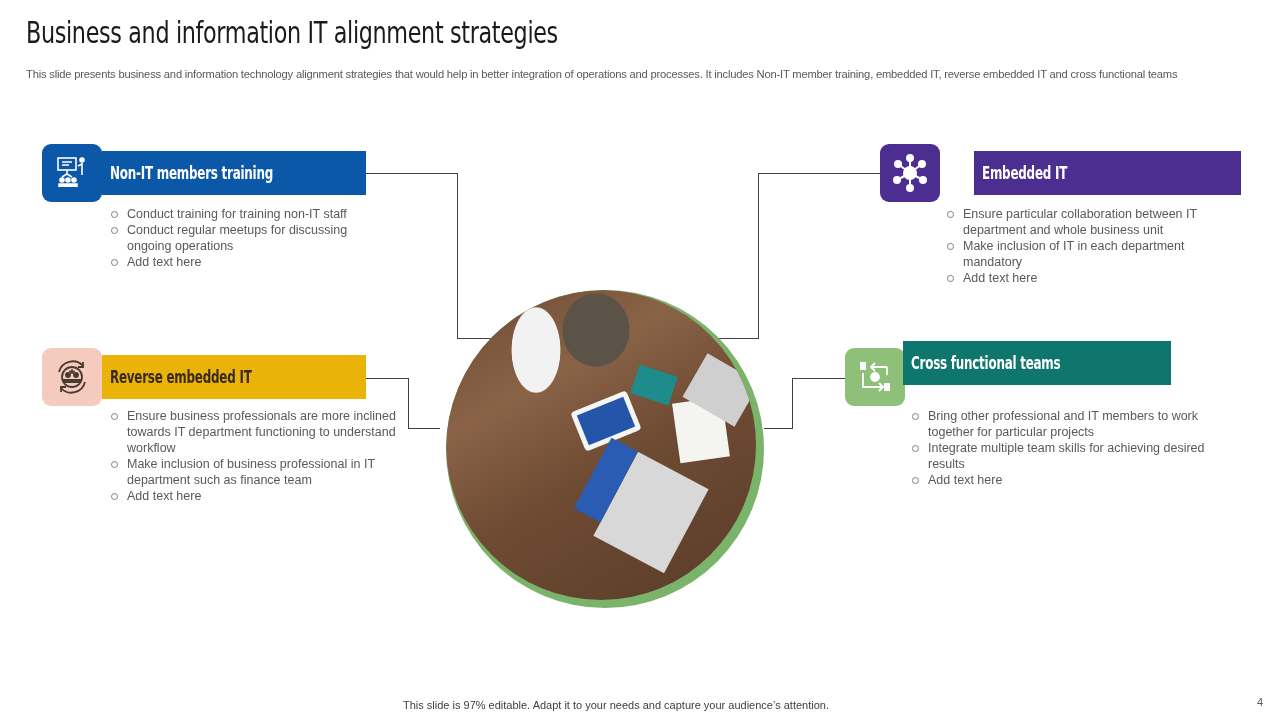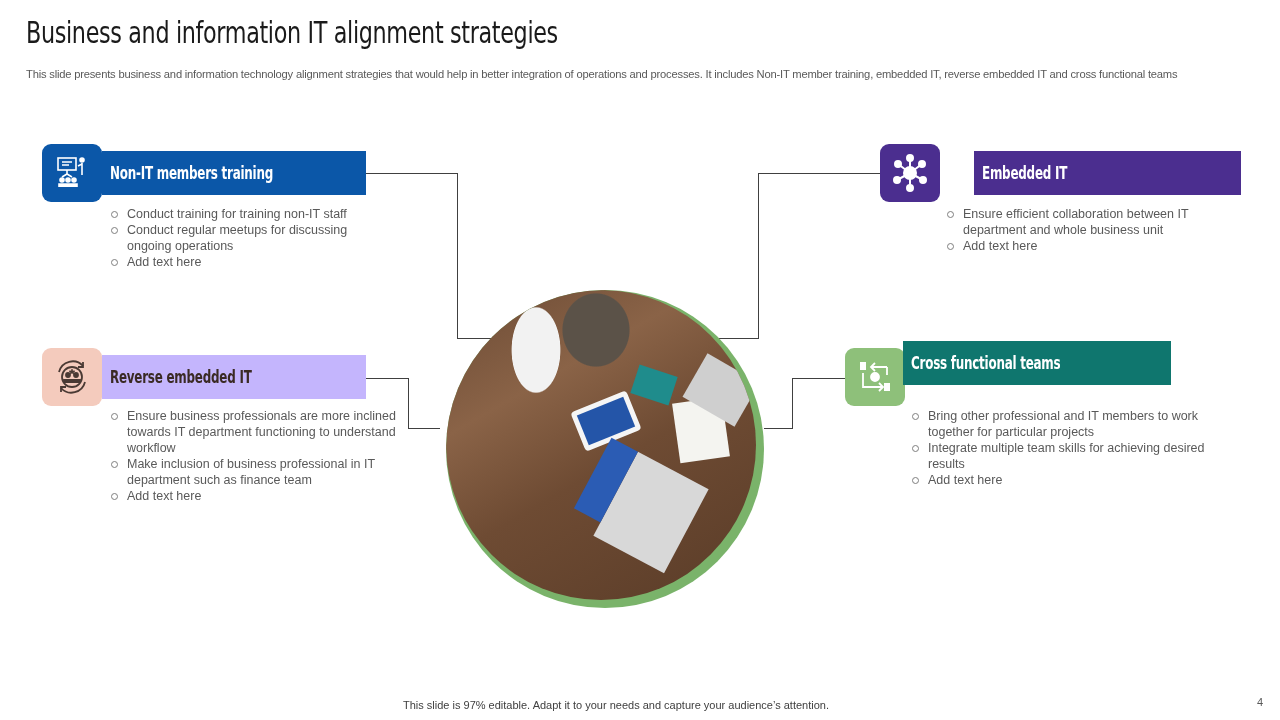--- a/index.html
+++ b/index.html
@@ -133,39 +133,40 @@
         <circle cx="32" cy="11" r="3"></circle>
       <circle cx="7" cy="27" r="3"></circle>
         <circle cx="33" cy="27" r="3"></circle>
         <circle cx="20" cy="35" r="3"></circle>
     </svg>
   </div>
   <div class="bar" style="left:938px; top:151px; width:267px; background:#4b2e8f;margin-left:36px;">
     <span class="bar-label" style="color:#fff;">Embedded  IT</span>
   </div>
   <ul class="points" style="left:945px; top:206px; width:265px;">
-    <li>Ensure efficient collaboration between IT department and whole business unit</li>
+    <li>Ensure particular collaboration between IT department and whole business unit</li>
+    <li>Make inclusion of IT in each department mandatory</li>
     <li>Add text here</li>
   </ul>
 </div>
 
 <div>
   <div class="icon-box" style="left:42px; top:348px; background:#f4cbbd;">
     <svg width="38" height="38" viewBox="0 0 38 38" fill="none" stroke="#4a3a34" stroke-width="1.8">
       <path d="M6 14a14 14 0 0 1 24-6"></path>
         <path d="M32 24a14 14 0 0 1-24 6"></path>
       <path d="M30 4v5h-5M8 34v-5h5"></path>
       <circle cx="19" cy="19" r="10"></circle>
       <circle cx="15" cy="17" r="2" fill="#4a3a34"></circle>
         <circle cx="23" cy="17" r="2" fill="#4a3a34"></circle>
       <path d="M11 25v-3h8v3M19 25v-3h8v3" fill="#4a3a34"></path>
       <path d="M19 11l1 2h2l-1.5 1.2.5 2-2-1.2-2 1.2.5-2L16 13h2z" fill="#4a3a34" stroke-width="0.6"></path>
     </svg>
   </div>
-  <div class="bar" style="left:102px; top:355px; width:264px; background:#c4b5fd;">
+  <div class="bar" style="left:102px; top:355px; width:264px; background:#eab308;">
     <span class="bar-label" style="color:#3a2a24;">Reverse  embedded  IT</span>
   </div>
   <ul class="points" style="left:109px; top:408px; width:290px;">
     <li>Ensure business professionals are more inclined towards IT department functioning to understand workflow</li>
     <li>Make inclusion of business professional  in IT department  such as finance team</li>
     <li>Add text here</li>
   </ul>
 </div>
 
 <div>

